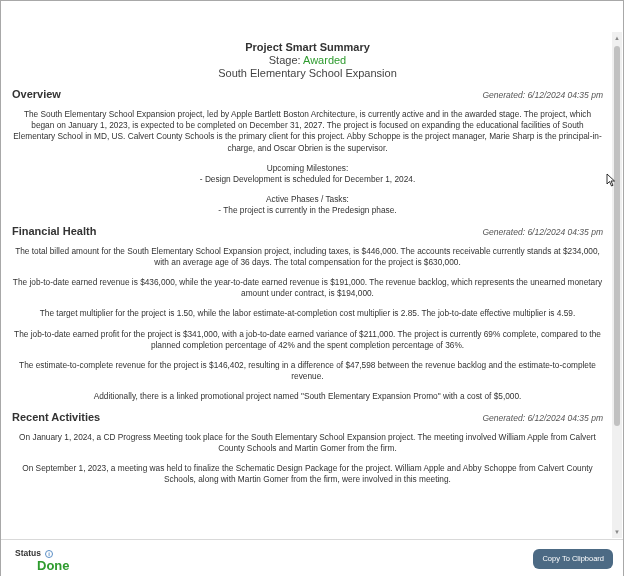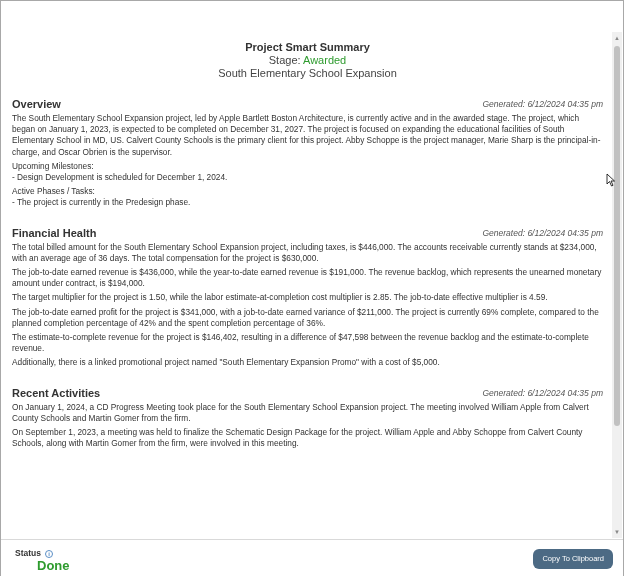--- a/index.html
+++ b/index.html
@@ -16,24 +16,24 @@
   .tb-right { position: absolute; right: 8px; top: 7px; display: flex; gap: 8px; font-size: 12px; color: #888; font-weight: bold; }
   .content { position: absolute; left: 0; top: 31px; width: 612px; height: 552px; overflow: hidden; padding: 0 10px 0 11px; }
   .scroll { position: absolute; right: 1px; top: 31px; width: 10px; height: 506px; background: #f0f0f0; }
   .scroll .up, .scroll .down { position: absolute; left: 1px; width: 8px; height: 8px; font-size: 6px; color: #888; text-align: center; line-height: 8px; }
   .scroll .up { top: 2px; } .scroll .down { bottom: 2px; }
   .scroll .thumb { position: absolute; left: 2px; top: 14px; width: 6px; height: 380px; background: #c1c1c1; border-radius: 3px; }
   .hdr { text-align: center; margin-top: 9px; }
   .hdr .t { font-size: 11px; font-weight: bold; color: #333; line-height: 13px; }
   .hdr .s { font-size: 11px; color: #444; line-height: 13px; }
   .hdr .g { color: #2e9b2e; }
-  .sec-h { display: flex; justify-content: space-between; align-items: center; margin-top: 18px; }
+  .sec-h { display: flex; justify-content: space-between; align-items: flex-end; margin-top: 8px; }
   .sec-h h2 { font-size: 11px; font-weight: bold; color: #333; }
   .sec-h .gen { font-size: 8.5px; font-style: italic; color: #555; }
-  p { font-size: 8.3px; line-height: 11.2px; color: #333; margin-top: 3px; }
+  p { font-size: 8.3px; line-height: 11.2px; color: #333; margin-top: 9px; text-align: center; }
   .footer { position: absolute; left: 0; top: 538px; width: 622px; height: 37px; border-top: 1px solid #d9d9d9; background: #fff; }
   .st-l { position: absolute; left: 14px; top: 8px; font-size: 8.5px; font-weight: bold; color: #333; }
   .st-v { position: absolute; left: 14px; top: 18px; font-size: 13px; font-weight: bold; color: #2e9b2e; padding-left: 22px; }
   .copy-btn { position: absolute; right: 10px; top: 9px; height: 20px; padding: 0 9px; border-radius: 6px; background: #4c6a84; color: #fff; font-size: 7.5px; line-height: 20px; border: none; font-family: "Liberation Sans", sans-serif; }
   .cursor { position: absolute; left: 605px; top: 172px; }
 </style>
 </head>
 <body>
 
 <div class="window">

